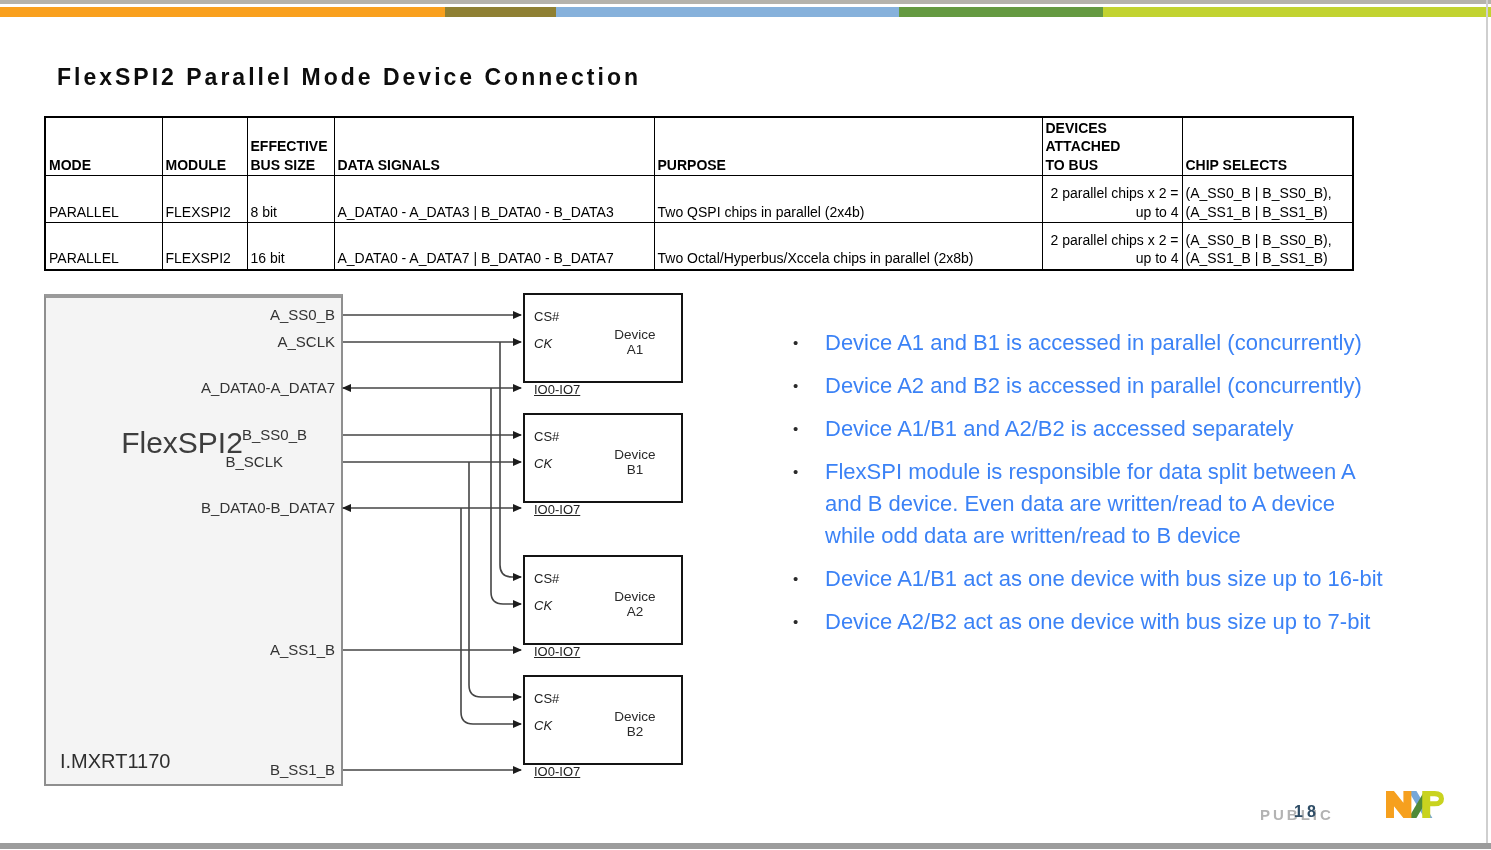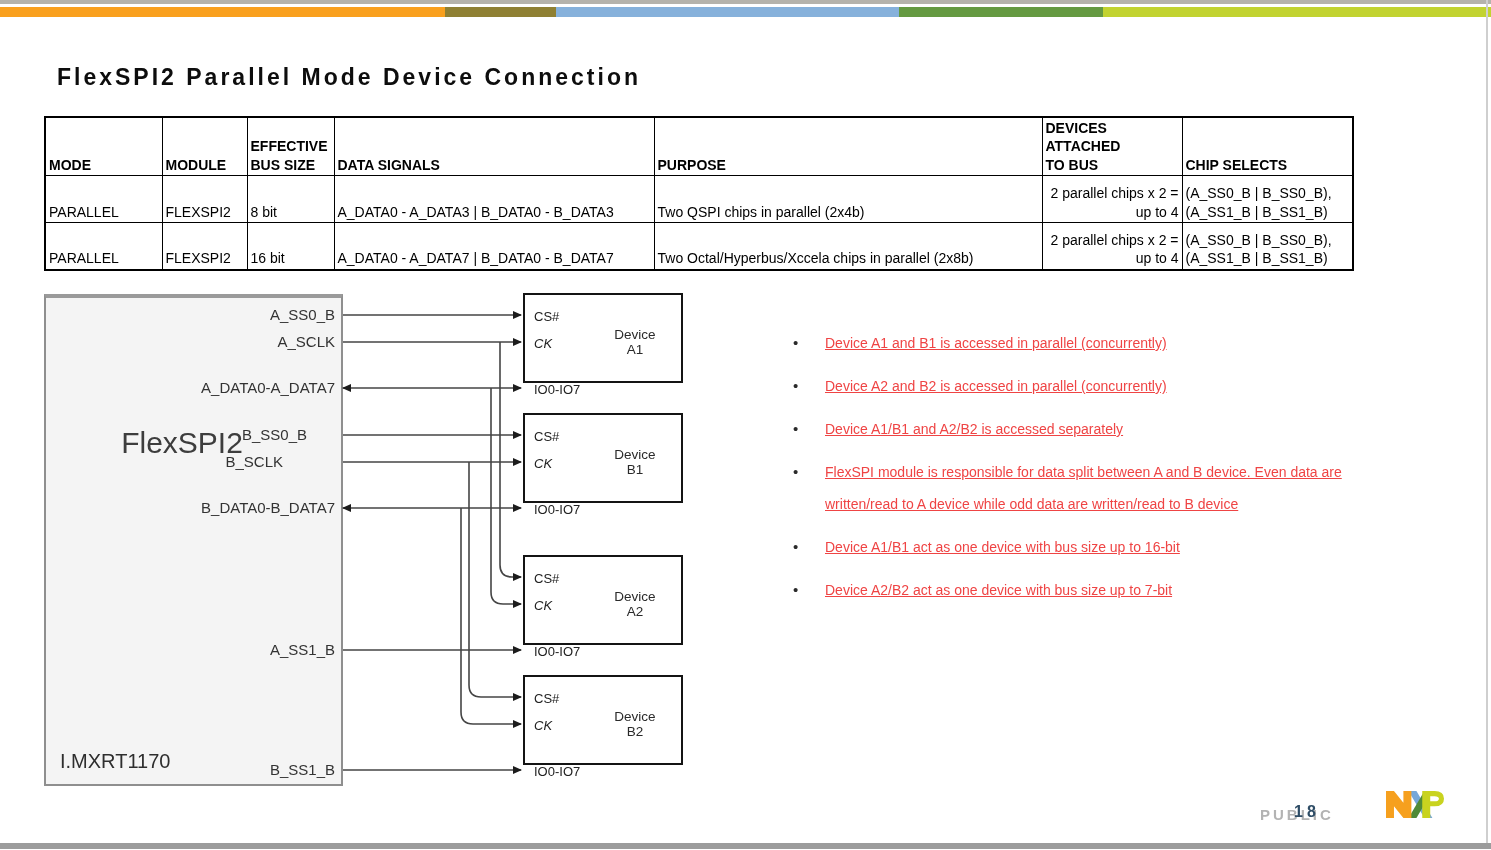--- a/index.html
+++ b/index.html
@@ -28,29 +28,29 @@
   td.cell-chips{text-align:left;}
 
   
   .controller{left:44px;top:294px;width:299px;height:492px;background:#f4f4f4;
     border:2px solid #8f8f8f;border-top:4px solid #9a9a9a;box-sizing:border-box;}
   .ctrl-label{left:102px;top:426px;width:160px;text-align:center;font-size:30px;color:#3d3d3d;}
   .ctrl-part{left:60px;top:750px;font-size:20px;color:#2e2e2e;}
   .pin{position:absolute;right:8px;font-size:15px;line-height:16px;color:#333;white-space:nowrap;}
   .dev{position:absolute;left:523px;width:160px;height:90px;background:#fff;border:2px solid #141414;box-sizing:border-box;}
   .dpin{position:absolute;left:9px;font-size:13px;line-height:16px;color:#222;white-space:nowrap;}
-  .dpin.cs{top:14px;} .dpin.ck{top:41px;font-style:italic;} .dpin.io{top:87px;}
+  .dpin.cs{top:14px;} .dpin.ck{top:41px;font-style:italic;} .dpin.io{top:87px;text-decoration:underline;}
   .dname{position:absolute;left:66px;top:32px;width:88px;text-align:center;font-size:13.5px;line-height:15px;color:#2a2a2a;}
   svg.wires{position:absolute;left:0;top:0;pointer-events:none;}
 
   
   .bullets{left:790px;top:327px;width:606px;}
   .bullet{display:flex;margin-bottom:11px;}
   .bullet .dot{flex:none;width:32px;font-size:15px;line-height:32px;color:#2a2a2a;padding-left:3px;}
-  .bullet .btxt{flex:none;width:560px;font-size:14px;line-height:32px;color:#ef4444;text-decoration:underline;}
+  .bullet .btxt{flex:none;width:560px;font-size:22px;line-height:32px;color:#3b82f6;}
 
   
   .public{left:1260px;top:806px;font-size:15px;font-weight:bold;letter-spacing:3px;color:#b3b3b3;}
   .pagenum{left:1294px;top:803px;font-size:16px;font-weight:bold;letter-spacing:4px;color:#2f4d66;}
   .nxp-logo{left:1386px;top:791px;}
 </style>
 </head>
 <body>
 
 <div class="abs top-gray"></div>

